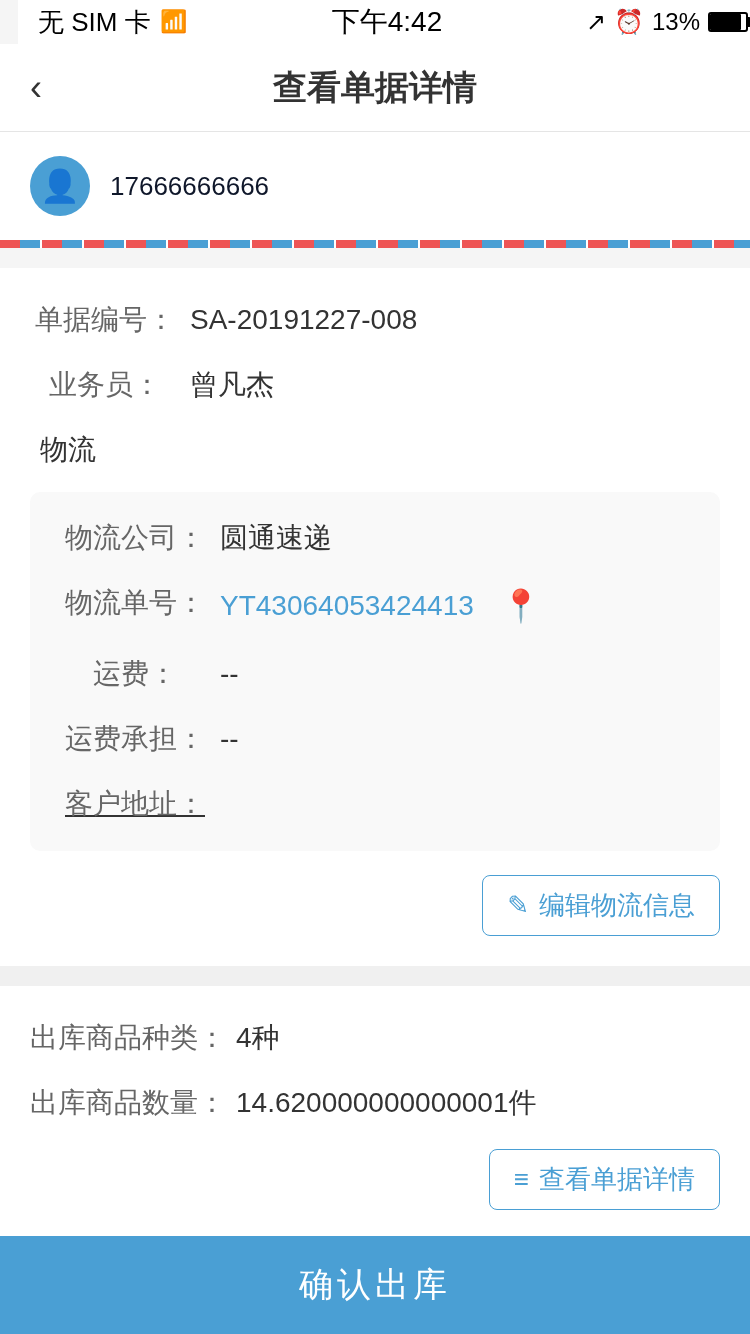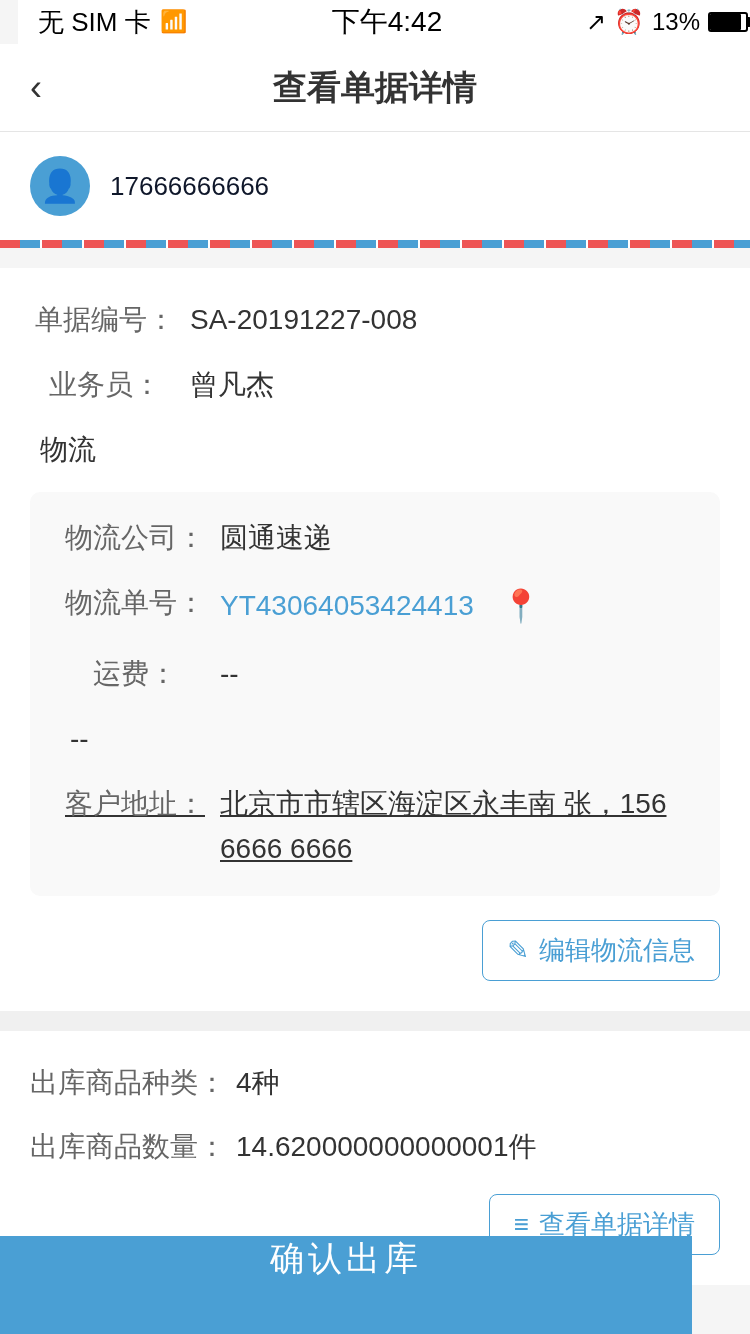--- a/index.html
+++ b/index.html
@@ -177,24 +177,25 @@
       display: flex;
       align-items: center;
       justify-content: flex-end;
       margin-top: 24px;
     }
 
     
     .confirm-bar {
       position: fixed;
       bottom: 0;
-      width: 692px;
+      width: 750px;
       height: 98px;
       background: #4a9fd4;
       display: flex;
+      align-items: center;
       justify-content: center;
       cursor: pointer;
     }
     .confirm-btn-text {
       color: #fff;
       font-size: 34px;
       font-weight: 500;
       letter-spacing: 4px;
     }
 
@@ -261,25 +262,25 @@
         <span class="info-value tracking">
           <span>YT43064053424413</span>
           <span class="location-icon">📍</span>
         </span>
       </div>
       <div class="info-row">
         <span class="info-label">运费：</span>
         <span class="info-value">--</span>
       </div>
       <div class="info-row">
+        <span class="info-label">运费承担：</span>
         <span class="info-value">--</span>
       </div>
       <div class="info-row">
         <span class="info-label">客户地址：</span>
-        <span class="info-value">北京市市辖区海淀区永丰南  张，156 6666 6666</span>
       </div>
     </div>
 
     <div class="edit-btn">
       <button class="btn-outline">
         <span>✎</span>
         <span>编辑物流信息</span>
       </button>
     </div>
   </div>

